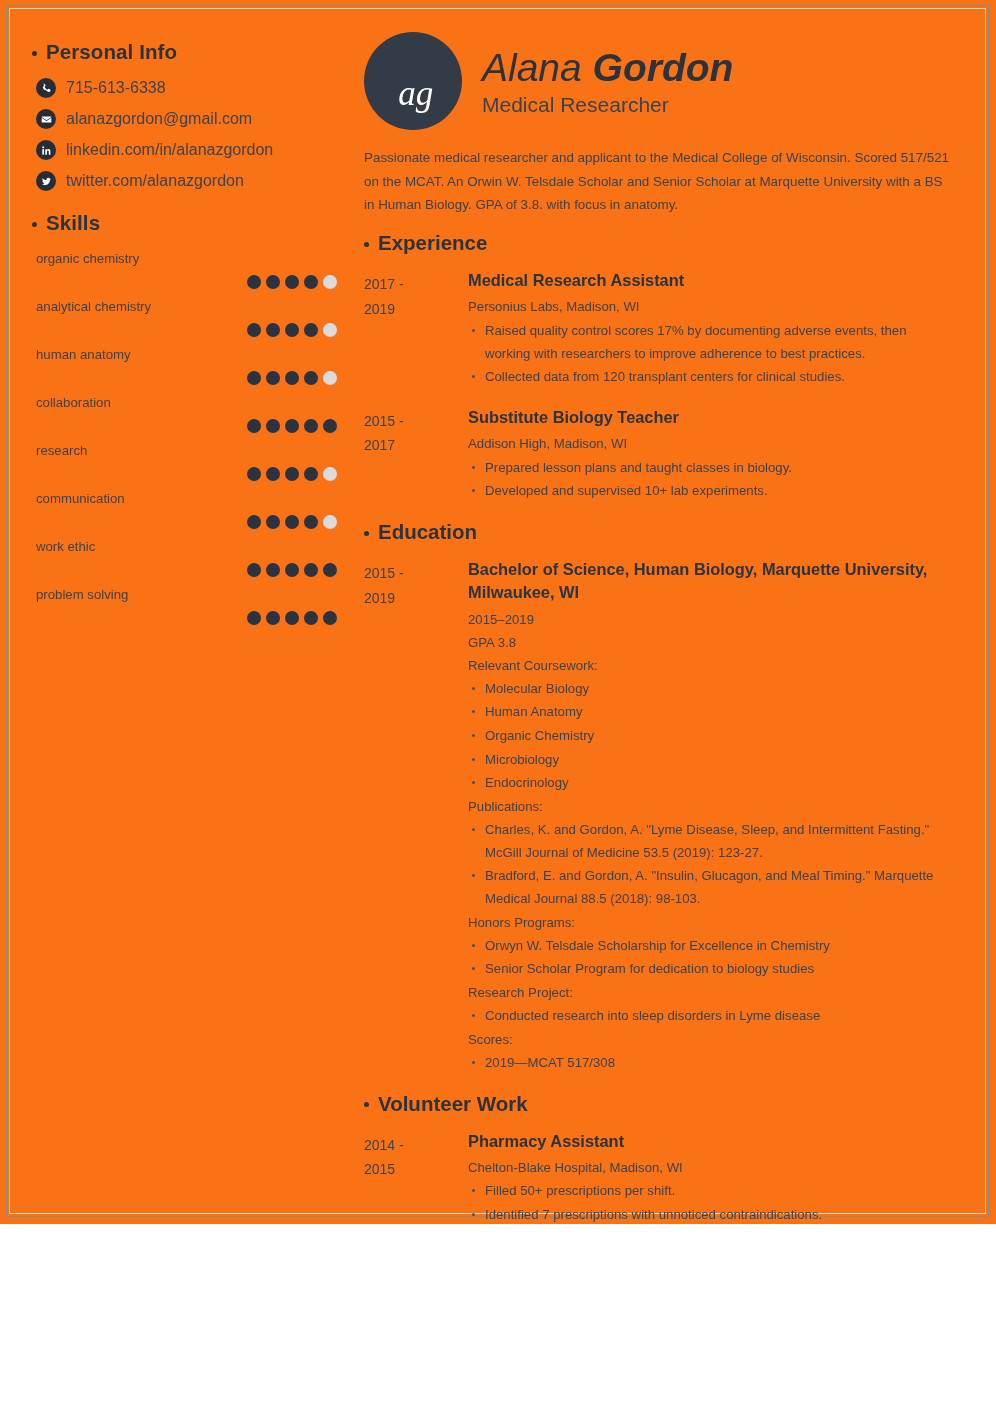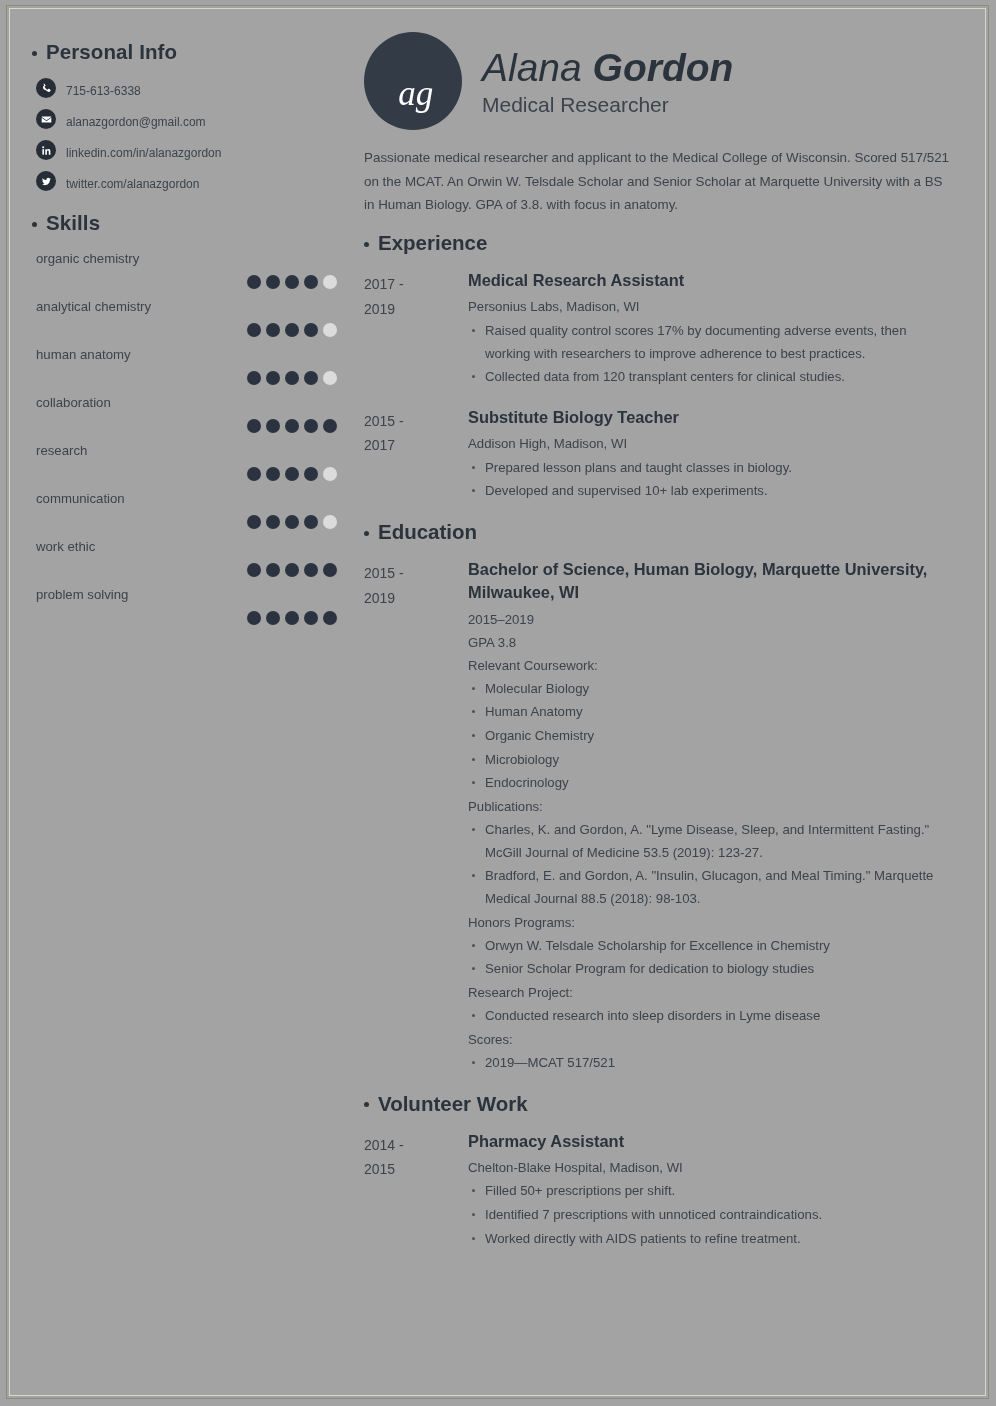--- a/index.html
+++ b/index.html
@@ -7,22 +7,22 @@
     padding: 0;
     background: #ffffff;
   }
   body {
     font-family: "Liberation Sans", sans-serif;
     color: #333a42;
   }
   .page {
     position: relative;
     width: 996px;
-    height: 1406px;
-    background: #a3a3a3;
+    height: 1224px;
+    background: #f97316;
     box-sizing: border-box;
     overflow: hidden;
   }
   .page-border {
     position: absolute;
     left: 6px;
     top: 5px;
     right: 7px;
     bottom: 7px;
     border: 1px solid #8c8c7a;
@@ -74,23 +74,23 @@
     margin-bottom: 16px;
   }
 
   .contact-list {
     margin: 0 0 0 4px;
     padding: 0;
     list-style: none;
   }
   .contact-item {
     display: flex;
-    align-items: flex-end;
+    align-items: center;
     margin-bottom: 11px;
-    font-size: 12px;
+    font-size: 16px;
     color: #3c434b;
   }
   .contact-icon {
     width: 20px;
     height: 20px;
     border-radius: 50%;
     background: #262d36;
     color: #ffffff;
     flex: 0 0 auto;
     margin-right: 10px;
@@ -481,21 +481,21 @@
                   <ul class="bullets">
                     <li>Orwyn W. Telsdale Scholarship for Excellence in Chemistry</li>
                     <li>Senior Scholar Program for dedication to biology studies</li>
                   </ul>
                   <div class="edu-label">Research Project:</div>
                   <ul class="bullets">
                     <li>Conducted research into sleep disorders in Lyme disease</li>
                   </ul>
                   <div class="edu-label">Scores:</div>
                   <ul class="bullets">
-                    <li>2019—MCAT 517/521</li>
+                    <li>2019—MCAT 517/308</li>
                   </ul>
                 </div>
               </div>
             </div>
           </div>
       </div>
 
       <div class="section-block">
         <div class="right-section-head volunteer-head">
           <span class="head-bullet"></span>

